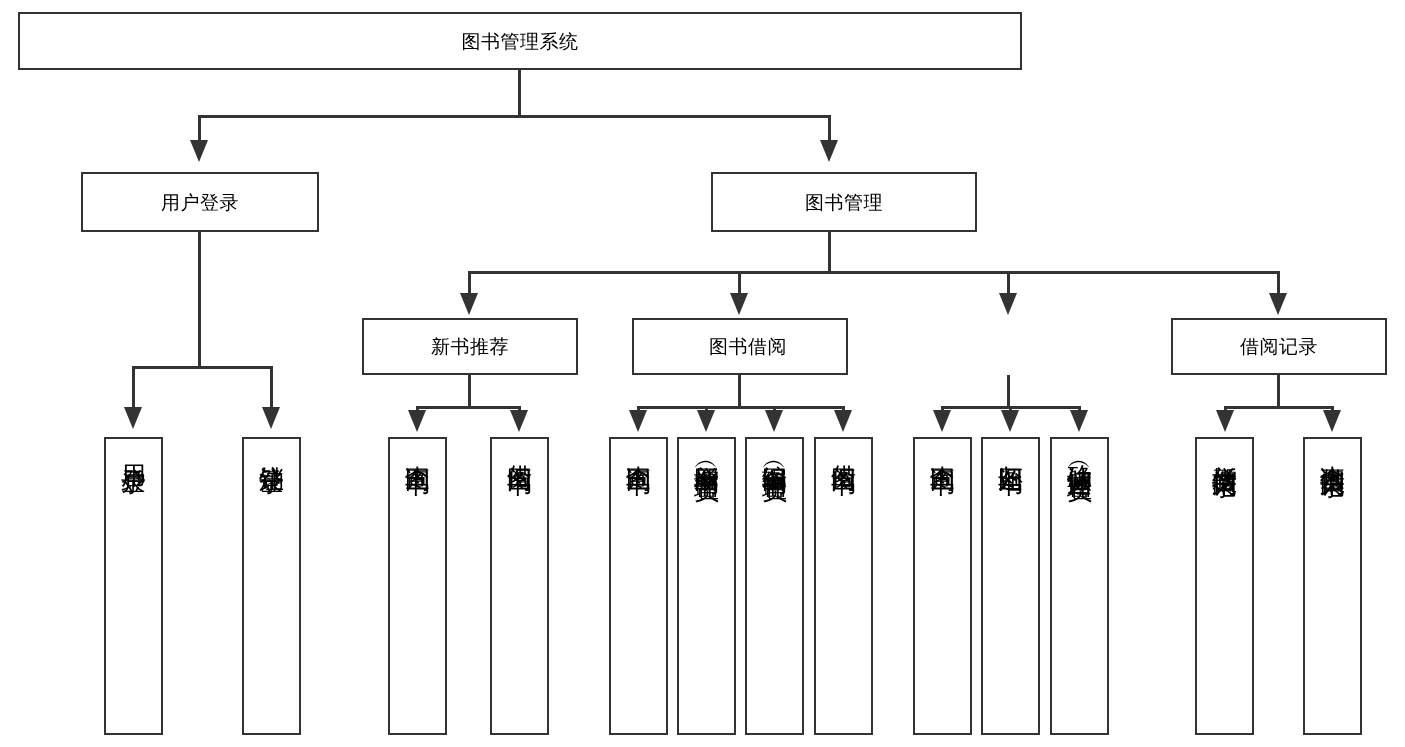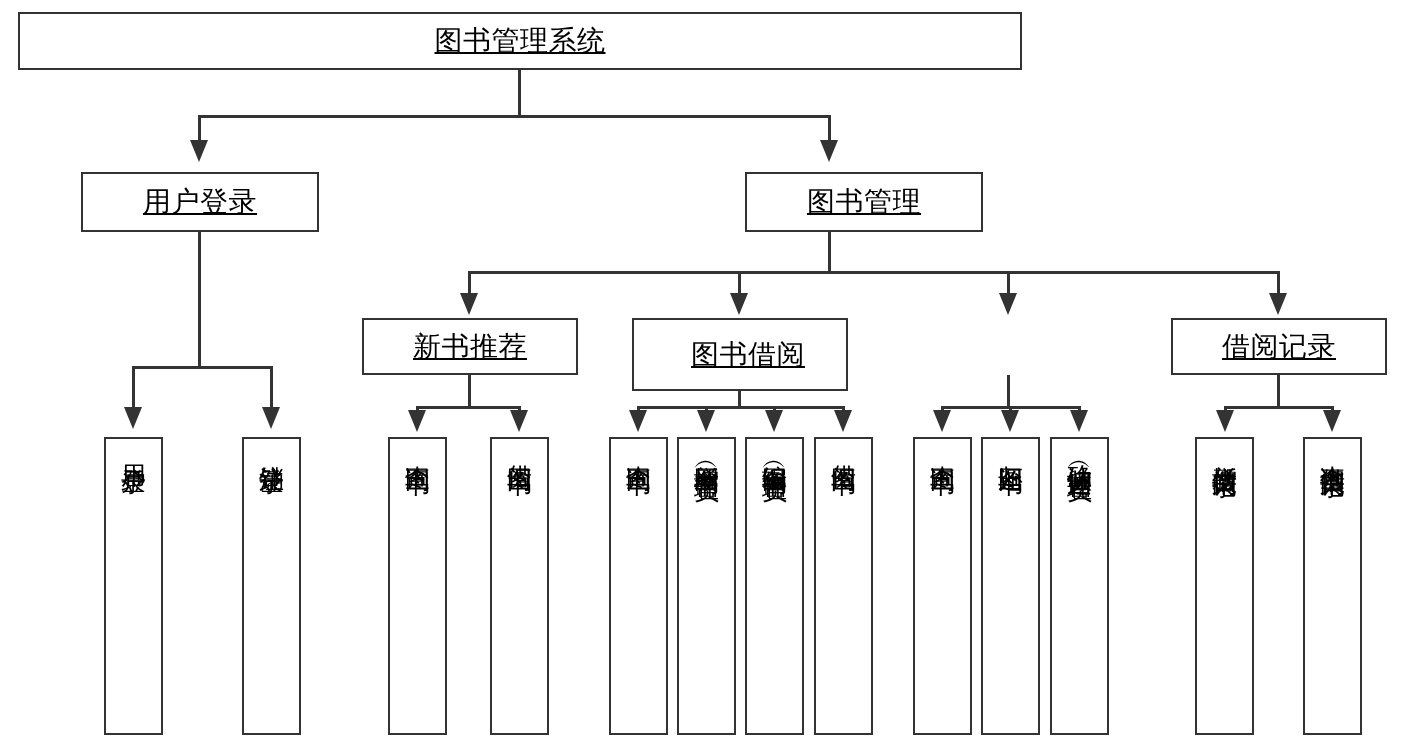--- a/index.html
+++ b/index.html
@@ -31,23 +31,22 @@
     color: #000000;
     z-index: 3;
   }
   .box .label {
     display: block;
     line-height: 1.0;
     white-space: pre;
     color: #000000;
   }
   .box-h .label {
-    font-size: 28px;
+    font-size: 19px;
     letter-spacing: 0.5px;
-    text-decoration: underline;
   }
 
   
   .box-v {
     align-items: flex-start;
     justify-content: center;
     padding-top: 6px;
   }
   .box-v .label {
     writing-mode: vertical-rl;
@@ -107,21 +106,21 @@
 
   <div class="vline" style="left:198px; top:115px; height:28px;"></div>
   <div class="arrow" style="left:190px; top:140px;"></div>
   <div class="vline" style="left:828px; top:115px; height:28px;"></div>
   <div class="arrow" style="left:820px; top:140px;"></div>
 
   <div class="box box-h" style="left:81px; top:172px; width:238px; height:60px;">
     <span class="label">用户登录</span>
   </div>
 
-  <div class="box box-h" style="left:745px; top:172px; width:238px; height:60px;">
+  <div class="box box-h" style="left:711px; top:172px; width:266px; height:60px;">
     <span class="label">图书管理</span>
   </div>
 
   <div class="vline" style="left:198px; top:232px; height:137px;"></div>
   <div class="hline" style="left:132px; top:366px; width:140px;"></div>
   <div class="vline" style="left:132px; top:366px; height:44px;"></div>
   <div class="arrow" style="left:124px; top:407px;"></div>
   <div class="vline" style="left:270px; top:366px; height:44px;"></div>
   <div class="arrow" style="left:262px; top:407px;"></div>
 
@@ -143,21 +142,21 @@
 
   <div class="vline" style="left:1007px; top:271px; height:25px;"></div>
   <div class="arrow" style="left:999px; top:293px;"></div>
 
   <div class="vline" style="left:1277px; top:271px; height:25px;"></div>
   <div class="arrow" style="left:1269px; top:293px;"></div>
 
   <div class="box box-h" style="left:362px; top:318px; width:216px; height:57px;">
     <span class="label">新书推荐</span>
   </div>
-  <div class="box box-h" style="left:632px; top:318px; width:216px; height:73px;padding-left:16px;">
+  <div class="box box-h" style="left:632px; top:318px; width:216px; height:57px;padding-left:16px;">
     <span class="label">图书借阅</span>
   </div>
   <div class="box box-h" style="left:1171px; top:318px; width:216px; height:57px;">
     <span class="label">借阅记录</span>
   </div>
 
   <div class="vline" style="left:468px; top:375px; height:34px;"></div>
   <div class="hline" style="left:416px; top:406px; width:105px;"></div>
   <div class="vline" style="left:416px; top:406px; height:7px;"></div>
   <div class="arrow" style="left:408px; top:410px;"></div>

